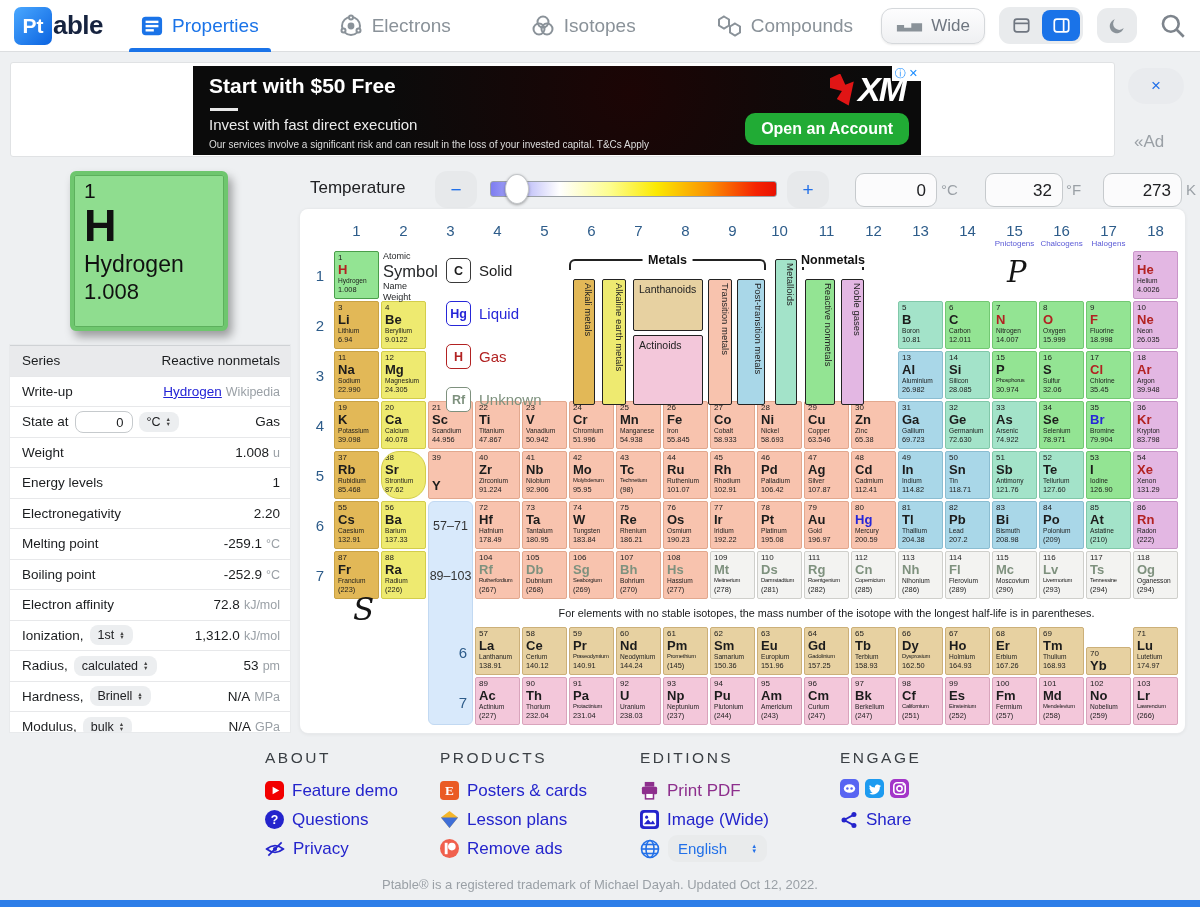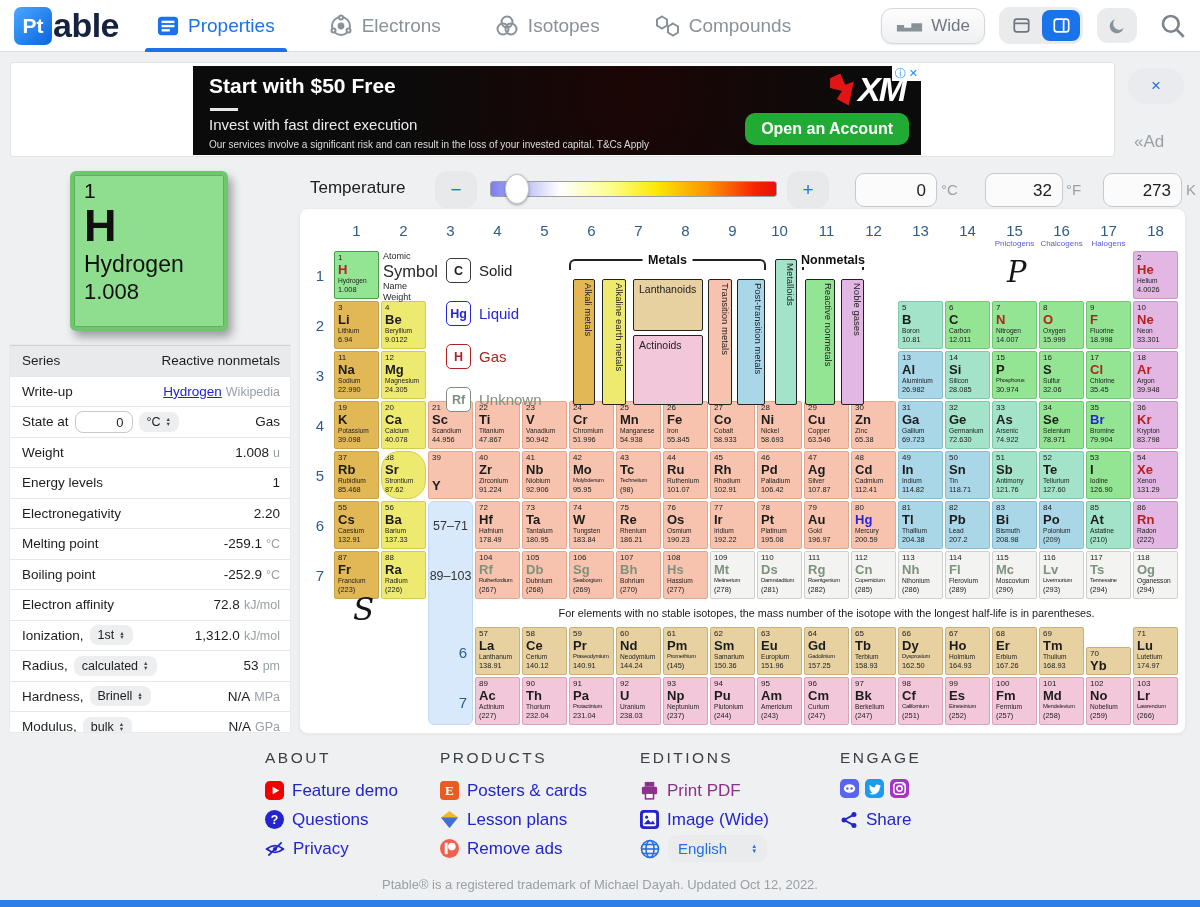--- a/index.html
+++ b/index.html
@@ -3,22 +3,22 @@
 <meta charset="utf-8">
 <style>
   * { box-sizing: border-box; margin: 0; padding: 0; }
   html,body { width:1200px; height:907px; overflow:hidden; }
   body { font-family:"Liberation Sans", sans-serif; background:#eef0f2; position:relative; }
 
   
   .hdr { height:52px; background:#fff; border-bottom:1px solid #dcdee0; display:flex; align-items:center; padding:0 14px; }
   .logo { display:flex; align-items:center; margin-right:34px; }
   .logo-box { width:38px; height:38px; border-radius:7px; background:linear-gradient(135deg,#4aa8ff,#0b63e0); color:#fff; font-weight:900; font-size:21px; display:flex; align-items:center; justify-content:center; }
-  .logo-able { font-weight:900; font-size:34px; color:#16233f; letter-spacing:-0.5px; margin-left:1px; }
-  .tabs { display:flex; gap:46px; height:52px; }
+  .logo-able { font-weight:900; font-size:26px; color:#16233f; letter-spacing:-0.5px; margin-left:1px; }
+  .tabs { display:flex; gap:72px; height:52px; }
   .tab { position:relative; display:flex; align-items:center; gap:9px; font-size:19px; color:#8a9299; font-weight:500; cursor:pointer; padding:0 4px; }
   .tab.active { color:#1a73e8; }
   .tab.active::after { content:''; position:absolute; left:-8px; right:-8px; bottom:0; height:4px; background:#1a73e8; border-radius:3px 3px 0 0; }
   .hdr-right { margin-left:auto; display:flex; align-items:center; gap:14px; }
   .widebtn { display:flex; align-items:center; gap:8px; background:linear-gradient(#fdfdfe,#eff0f2); border:1px solid #d5d8db; border-radius:11px; padding:7px 14px; font-size:17px; color:#6f7680; box-shadow:0 1px 2px rgba(0,0,0,.08); }
   .toggles { display:flex; background:#e9ebed; border-radius:11px; padding:3px; gap:2px; }
   .tgl { width:38px; height:31px; border-radius:8px; display:flex; align-items:center; justify-content:center; }
   .tgl.on { background:#1a73e8; }
   .moonbtn { width:40px; height:35px; background:#e9ebed; border-radius:11px; display:flex; align-items:center; justify-content:center; }
   .searchbtn { margin-left:8px; display:flex; align-items:center; }
@@ -548,21 +548,21 @@
         <div class="el s-rn st-g" style="grid-area: 3 / 18;">
           <span class="z">9</span>
           <span class="sym">F</span>
           <span class="nm">Fluorine</span>
           <span class="wt">18.998</span>
         </div>
         <div class="el s-ng st-g" style="grid-area: 3 / 19;">
           <span class="z">10</span>
           <span class="sym">Ne</span>
           <span class="nm">Neon</span>
-          <span class="wt">33.301</span>
+          <span class="wt">26.035</span>
         </div>
         <div class="el s-ak st-s" style="grid-area: 4 / 2;">
           <span class="z">11</span>
           <span class="sym">Na</span>
           <span class="nm">Sodium</span>
           <span class="wt">22.990</span>
         </div>
         <div class="el s-ae st-s" style="grid-area: 4 / 3;">
           <span class="z">12</span>
           <span class="sym">Mg</span>

